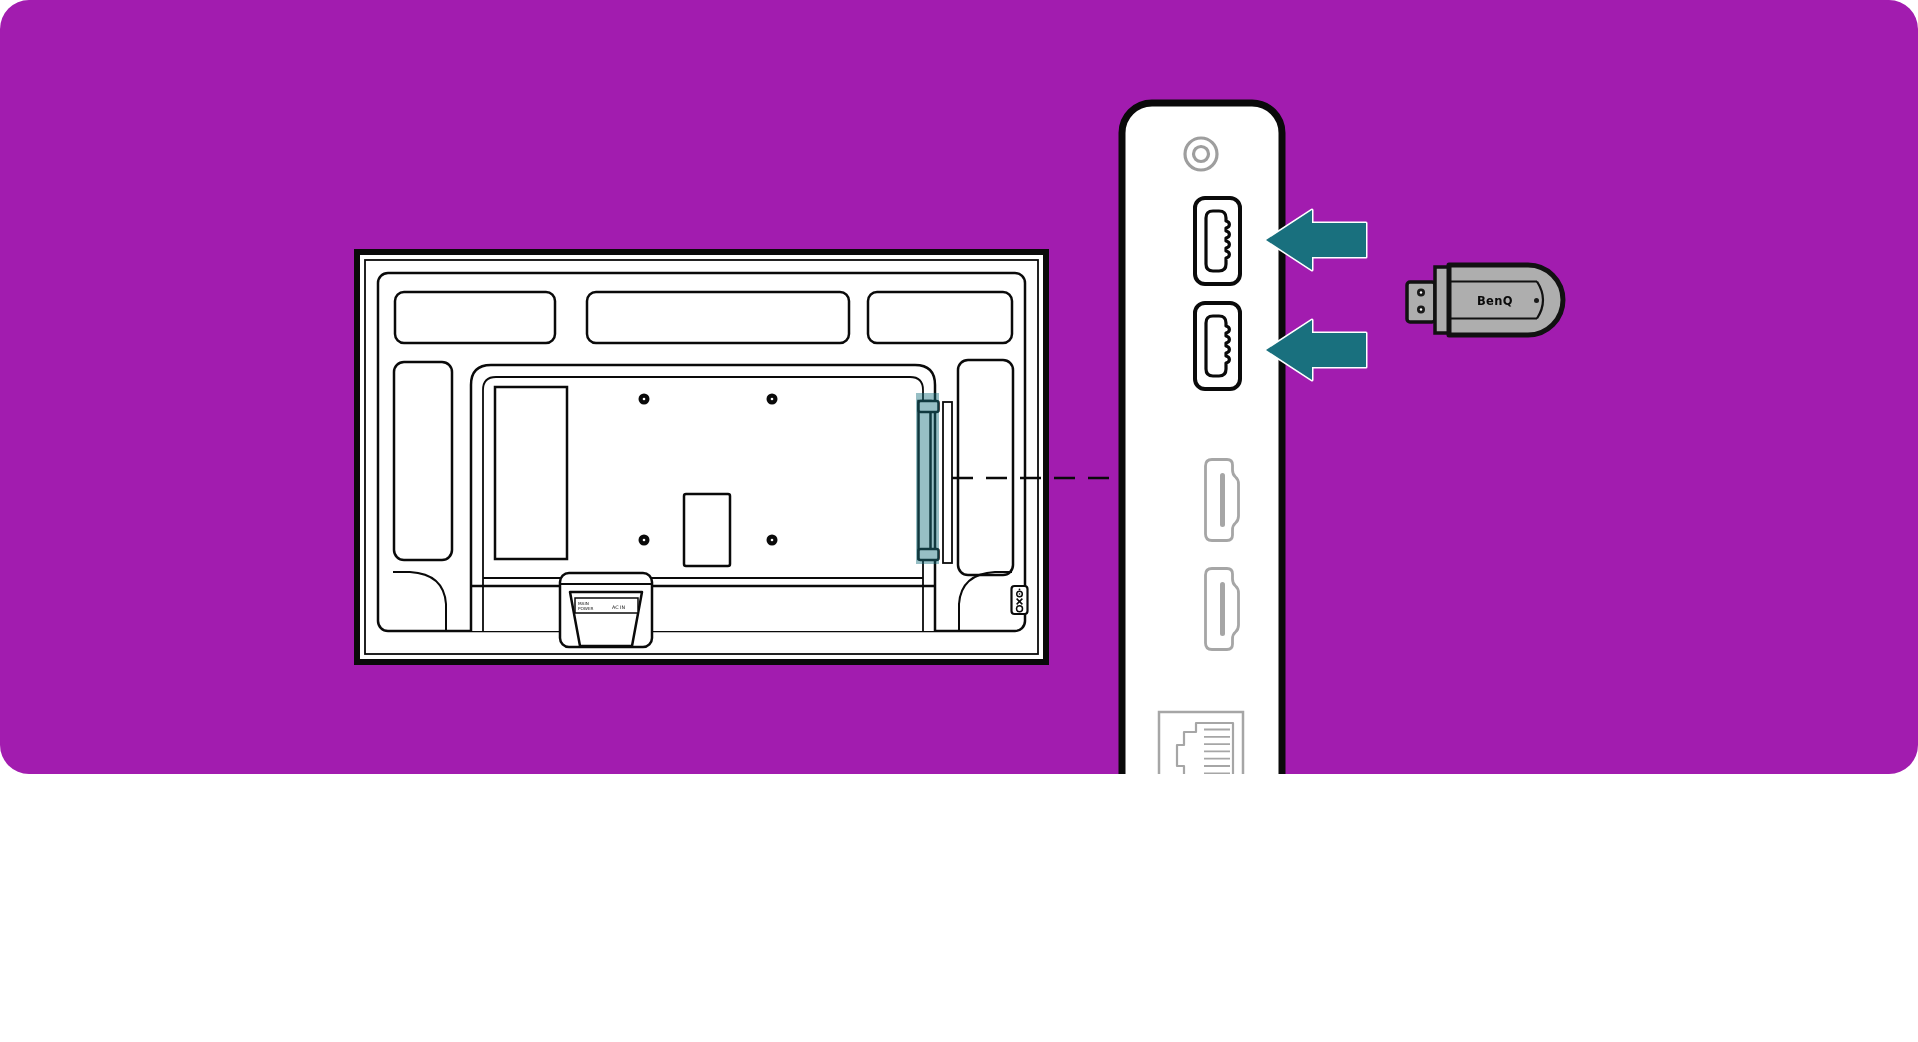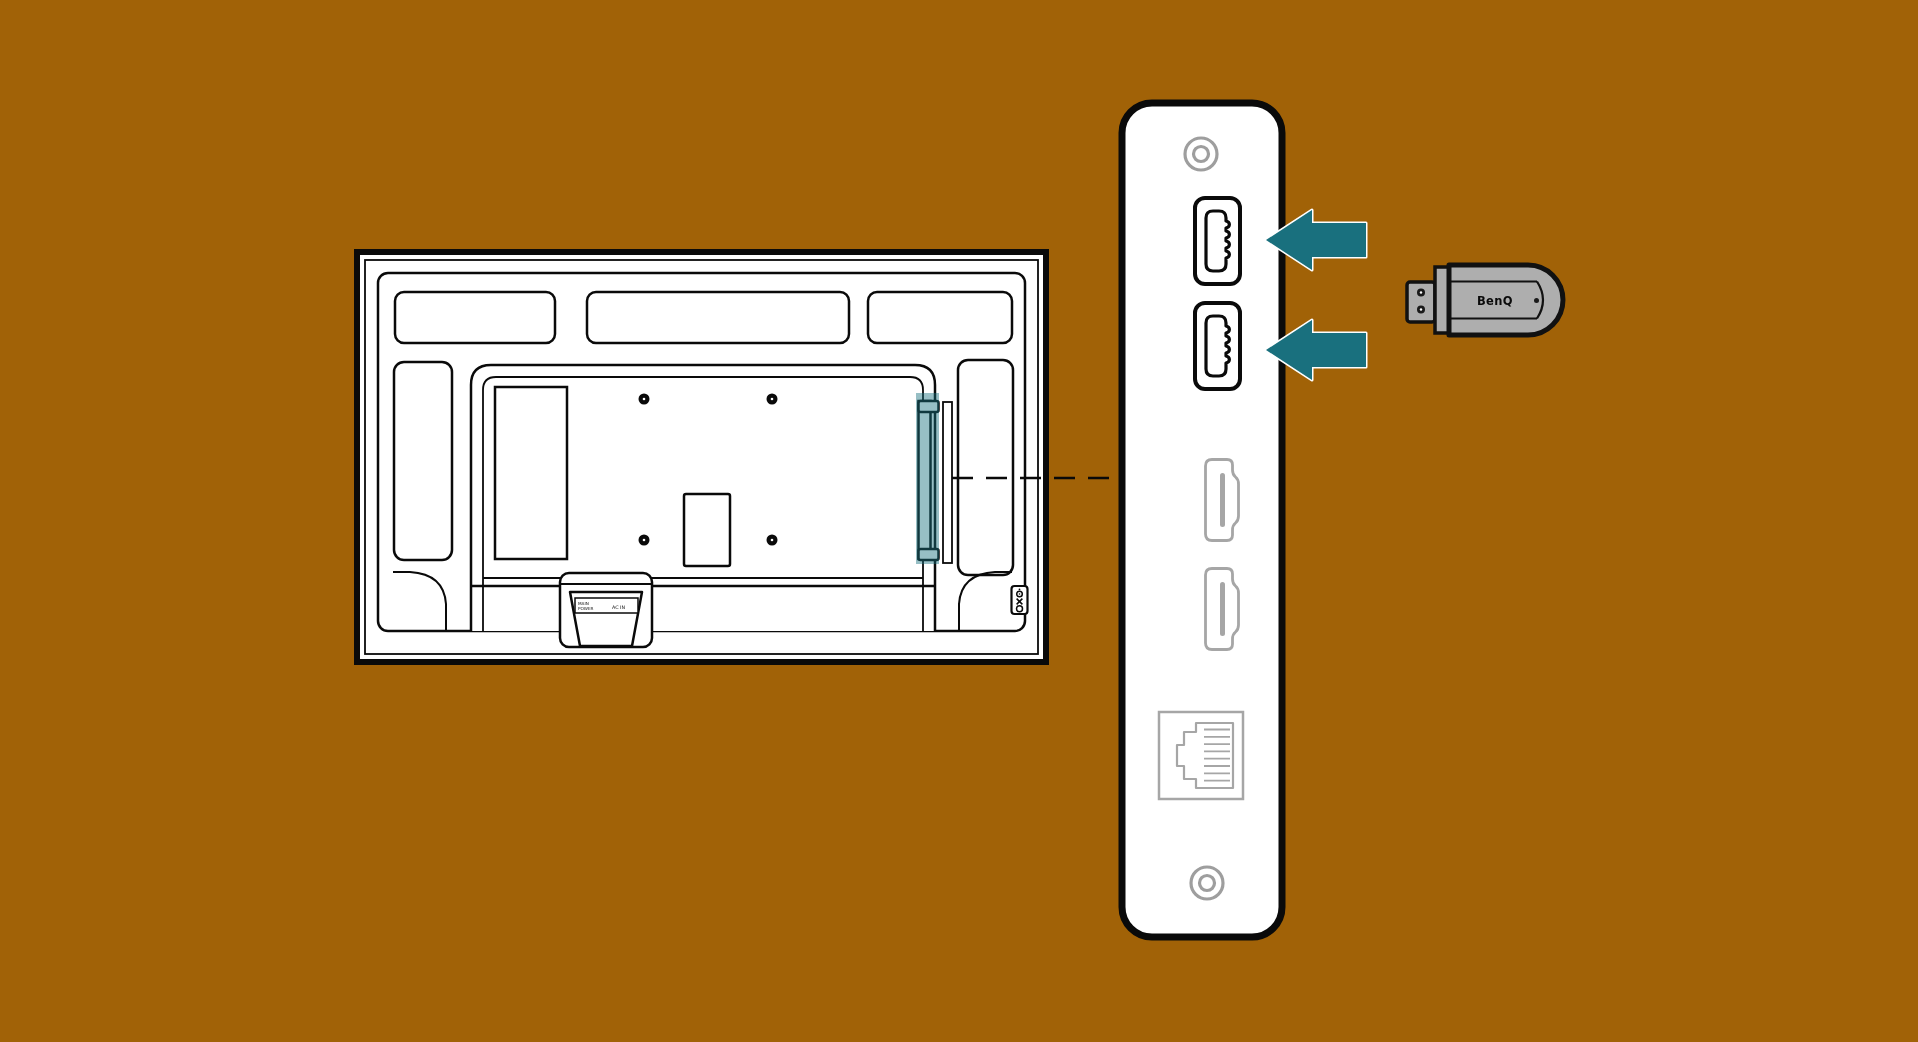--- a/index.html
+++ b/index.html
@@ -1,17 +1,17 @@
 <!DOCTYPE html>
 <html><head>
 <meta charset="utf-8">
 <style>
   html,body{margin:0;padding:0;background:#ffffff;}
-  .canvas{position:relative;width:1918px;height:1042px;background:#a16207;overflow:hidden;
-          font-family:"DejaVu Sans", sans-serif;}
+  .canvas{position:relative;width:1918px;height:774px;background:#a21caf;overflow:hidden;
+          font-family:"DejaVu Sans", sans-serif;border-radius:29px;}
   svg{position:absolute;left:0;top:0;}
   .stand-label-text{font-family:"DejaVu Sans", sans-serif;fill:#111;}
   .logo-text{font-family:"DejaVu Sans", sans-serif;font-weight:bold;fill:#0a0a0a;letter-spacing:.4px;}
 </style>
 </head>
 <body>
 
 <div class="canvas">
 <svg width="1918" height="1042" viewBox="0 0 1918 1042" xmlns="http://www.w3.org/2000/svg">
 

